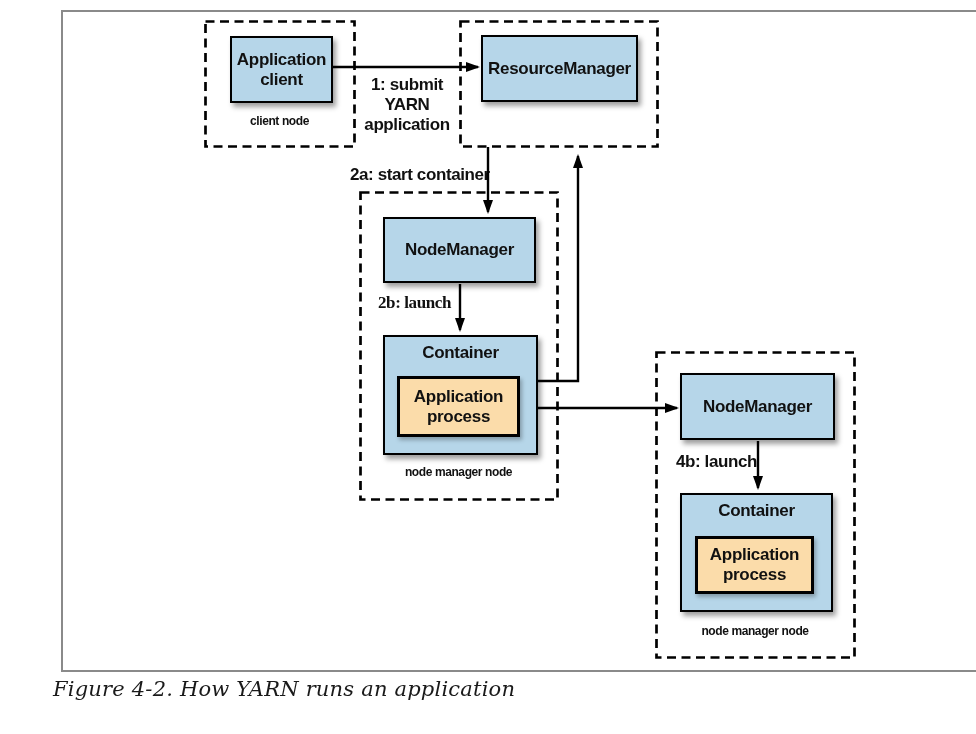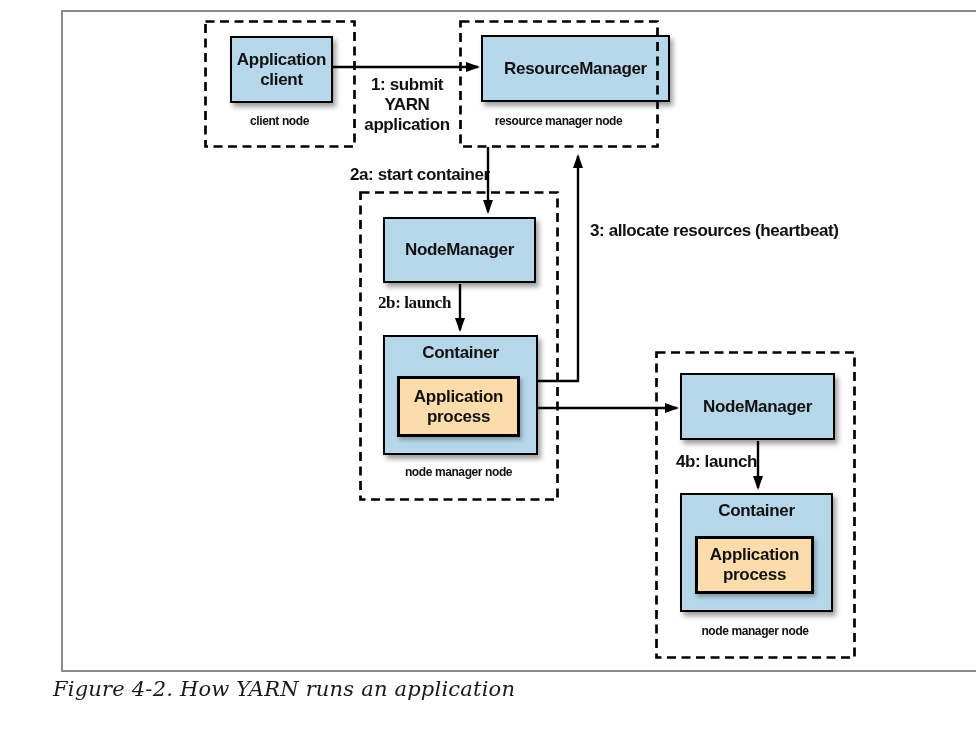--- a/index.html
+++ b/index.html
@@ -33,49 +33,47 @@
 </head>
 <body>
 
 <div id="stage">
 
   <div class="frame"></div>
 
   <div class="bluebox" style="left:197px;top:36px;width:103px;height:67px;">Application
 client</div>
 
-  <div class="bluebox" style="left:448px;top:35px;width:189px;height:67px;">ResourceManager</div>
+  <div class="bluebox" style="left:448px;top:35px;width:157px;height:67px;">ResourceManager</div>
 
   <div class="bluebox" style="left:350px;top:217px;width:153px;height:66px;">NodeManager</div>
 
   <div class="containerbox" style="left:350px;top:335px;width:155px;height:120px;">
     <div class="container-title">Container</div>
     <div class="orangebox" style="left:12px;top:39px;width:123px;height:61px;">Application
 process</div>
   </div>
 
   <div class="bluebox" style="left:647px;top:373px;width:155px;height:67px;">NodeManager</div>
 
   <div class="containerbox" style="left:647px;top:493px;width:153px;height:119px;">
     <div class="container-title">Container</div>
     <div class="orangebox" style="left:13px;top:41px;width:119px;height:58px;">Application
 process</div>
   </div>
 
   <div class="node-title" style="left:172px;width:149px;top:114px;">client node</div>
-  <div class="node-title" style="left:427px;width:197px;top:114px;">resource manager node</div>
   <div class="node-title" style="left:327px;width:197px;top:465px;">node manager node</div>
   <div class="node-title" style="left:623px;width:198px;top:624px;">node manager node</div>
 
   <div class="arrow-label center" style="left:314px;width:120px;top:75px;">1: submit
 YARN
 application</div>
   <div class="arrow-label" style="left:317px;top:165px;">2a: start container</div>
   <div class="arrow-label" style="left:345px;top:293px;font-family:Liberation Serif, serif;">2b: launch</div>
-  <div class="arrow-label" style="left:557px;top:221px;">3: allocate resources (heartbeat)</div>
   <div class="arrow-label" style="left:643px;top:452px;">4b: launch</div>
 
   <svg id="arrows" viewBox="0 0 976 734" xmlns="http://www.w3.org/2000/svg">
     <defs>
       <marker id="ah" viewBox="0 0 14 10" refX="12" refY="5" markerWidth="14" markerHeight="10" orient="auto" markerUnits="userSpaceOnUse">
         <path d="M0,0 L14,5 L0,10 Z" fill="#000"></path>
       </marker>
     </defs>
 
     <g fill="none" stroke="#000" stroke-width="2.7" stroke-dasharray="9 5.5">

